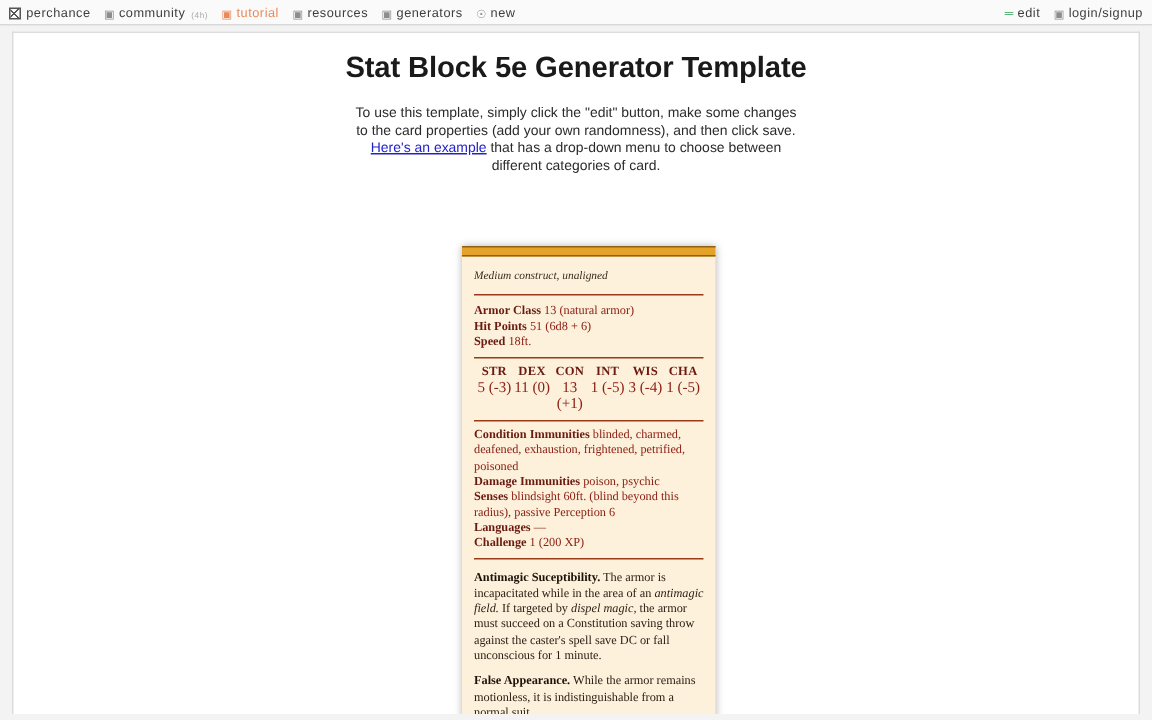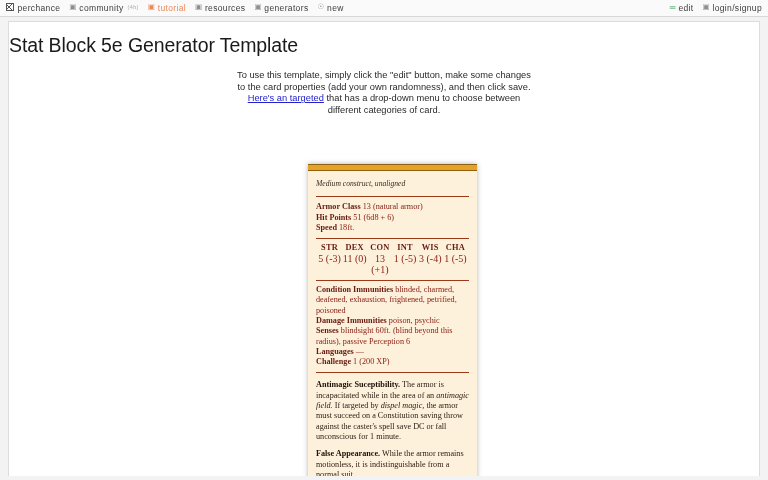--- a/index.html
+++ b/index.html
@@ -28,21 +28,21 @@
     box-sizing: border-box;
     font-size: 8.5px;
     letter-spacing: .35px;
     color: #3d3d3d;
     white-space: nowrap;
   }
   .nav-left { display: flex; align-items: center; gap: 9px; }
   .nav-right { margin-left: auto; display: flex; align-items: center; gap: 9px; }
   .nav-item {
     display: flex;
-    align-items: flex-start;
+    align-items: flex-end;
     gap: 2.5px;
     color: #3d3d3d;
     text-decoration: none;
     cursor: pointer;
   }
   .nav-item .glyph {
     font-size: 7.5px;
     color: #8d8d8d;
     line-height: 1;
   }
@@ -76,22 +76,23 @@
     width: 752px;
     height: 455px;
     background: #ffffff;
     border: 1px solid #dcdcdc;
     border-bottom: none;
     box-sizing: border-box;
     overflow: hidden;
   }
 
   .page-title {
+    text-align: center;
     font-size: 19.5px;
-    font-weight: normal;
+    font-weight: bold;
     color: #1a1a1a;
     margin: 12px 0 0 0;
     letter-spacing: -.1px;
   }
   .page-desc {
     text-align: center;
     font-size: 9.3px;
     line-height: 11.6px;
     color: #2a2a2a;
     margin: 13px auto 12px auto;
@@ -239,21 +240,21 @@
   </div>
 </div>
 
 <div class="page-frame">
 
   <h1 class="page-title">Stat Block 5e Generator Template</h1>
 
   <div class="page-desc">
     <span>To use this template, simply click the "edit" button, make some changes</span><br>
     <span>to the card properties (add your own randomness), and then click save.</span><br>
-    <a href="#">Here's an targeted</a><span> that has a drop-down menu to choose between</span><br>
+    <a href="#">Here's an example</a><span> that has a drop-down menu to choose between</span><br>
     <span>different categories of card.</span>
   </div>
 
 
   <div class="statblock-outer">
     <div class="statblock-topbar"></div>
     <div class="statblock">
 
       <div class="sb-meta">Medium construct, unaligned</div>
 

